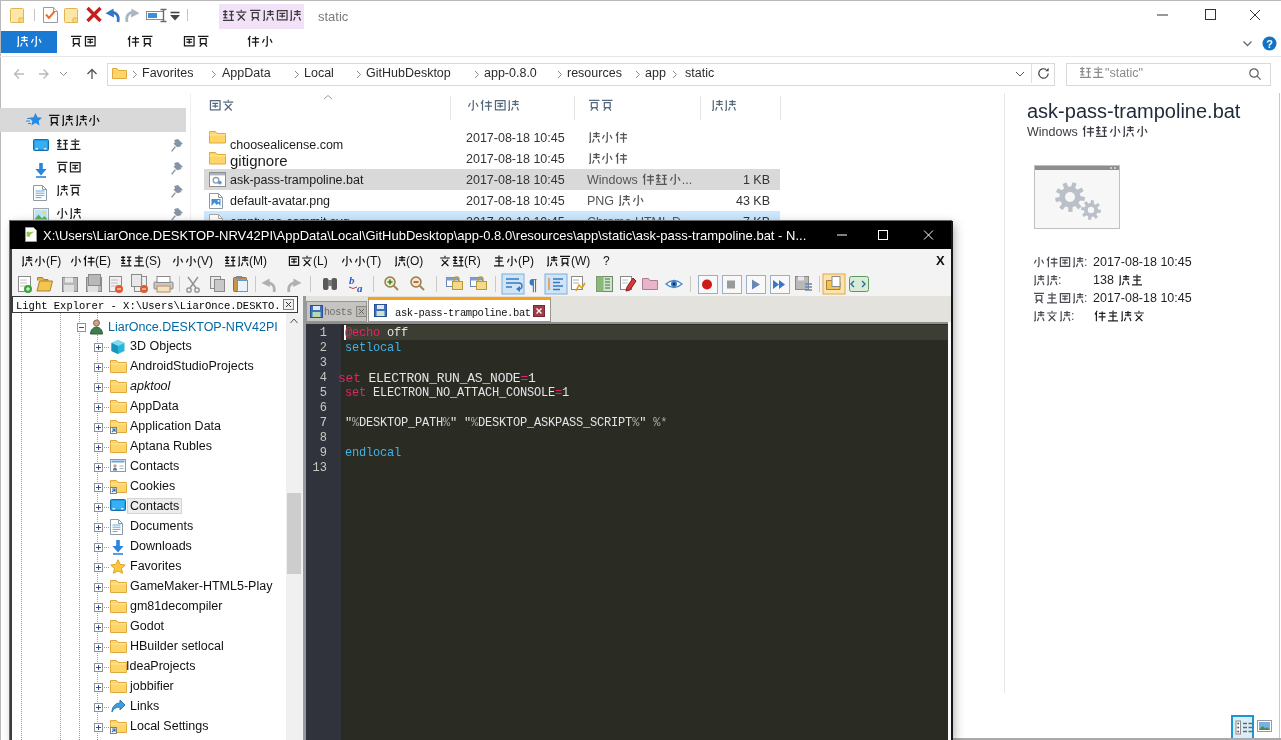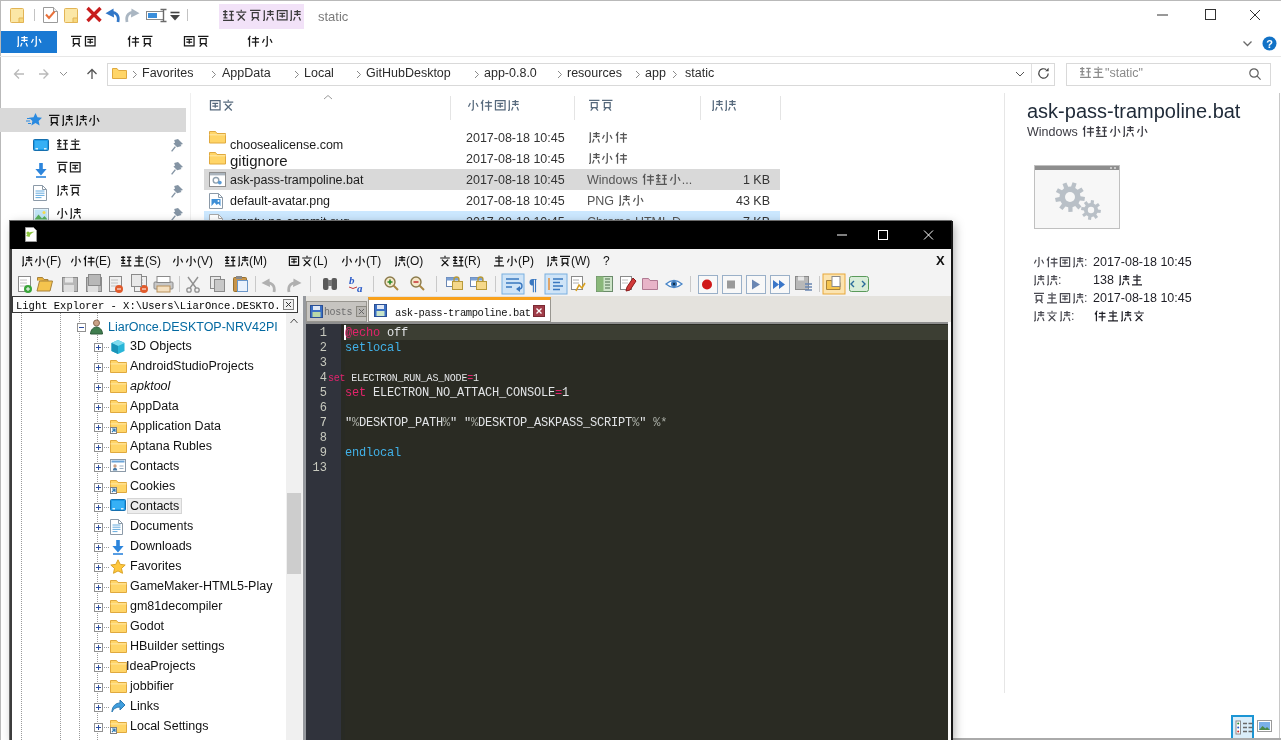--- a/index.html
+++ b/index.html
@@ -497,20 +497,21 @@
 <div class="a" style="left:951px;top:738px;width:330px;height:2px;background:#aaaaaa;"></div>
 <div class="a" style="left:10px;top:221px;width:941px;height:519px;background:#f3f3f3;box-shadow:0 0 0 1px #6a6a6a,3px 3px 10px rgba(0,0,0,0.35);"></div>
 <div class="a" style="left:10px;top:221px;width:941px;height:28px;background:#000;"></div>
 <div class="a" style="left:23px;top:227px;">
       <svg width="15" height="15" viewBox="0 0 15 15">
 <path d="M2.5 0.5h8l3 3v11h-11z" fill="#fff" stroke="#9a9a9a"></path>
 <path d="M3 9c2-4 6-5 9-4-2 0-5 2-5.5 5z" fill="#8cc63f"></path>
 <circle cx="5" cy="6" r="1.6" fill="#8cc63f"></circle>
 </svg>
     </div>
+<div class="a" style="left:43px;top:228px;font-size:13px;color:#fff;">X:\Users\LiarOnce.DESKTOP-NRV42PI\AppData\Local\GitHubDesktop\app-0.8.0\resources\app\static\ask-pass-trampoline.bat - N...</div>
 <div class="a" style="left:820px;top:221px;">
       <svg width="131" height="28" viewBox="0 0 131 28">
 <path d="M17 14h10" stroke="#fff"></path>
 <rect x="58.5" y="9.5" width="9" height="9" fill="none" stroke="#fff"></rect>
 <path d="M104 9.5l9 9 M113 9.5l-9 9" stroke="#fff"></path>
 </svg>
     </div>
 <div class="a" style="left:10px;top:249px;width:941px;height:23px;background:#f3f3f3;"></div>
 <div class="a" style="left:20px;top:254px;font-size:12px;color:#111;"><svg class="hz" style="width:12px;height:12px" viewBox="0 0 12 12">
         <use href="#g7"></use>
@@ -923,21 +924,21 @@
         <rect x="0.5" y="0.5" width="8" height="8" fill="#fff" stroke="#919191"></rect>
         <path d="M2 4.5h5 M4.5 2v5" stroke="#2b4da0"></path>
       </svg>
     </div>
 <div class="a" style="left:110px;top:639px;">
       <svg width="17" height="15" viewBox="0 0 17 15">
 <path d="M0.5 1.5h6l1.5 2h8.5v10H0.5z" fill="#ffd567" stroke="#e0a93e"></path>
 <path d="M0.5 4.9h16" stroke="#ffe9a8"></path>
       </svg>
     </div>
-<div class="a" style="left:130px;top:639px;font-size:12.5px;color:#111;">HBuilder settings</div>
+<div class="a" style="left:130px;top:639px;font-size:12.5px;color:#111;">HBuilder setlocal</div>
 <div class="a" style="left:102px;top:667px;width:7px;height:1px;background-image:repeating-linear-gradient(to right,#9a9a9a 0 1px,transparent 1px 2px);"></div>
 <div class="a" style="left:94px;top:663px;">
       <svg width="9" height="9" viewBox="0 0 9 9">
         <rect x="0.5" y="0.5" width="8" height="8" fill="#fff" stroke="#919191"></rect>
         <path d="M2 4.5h5 M4.5 2v5" stroke="#2b4da0"></path>
       </svg>
     </div>
 <div class="a" style="left:110px;top:659px;">
       <svg width="17" height="15" viewBox="0 0 17 15">
 <path d="M0.5 1.5h6l1.5 2h8.5v10H0.5z" fill="#ffd567" stroke="#e0a93e"></path>
@@ -1032,21 +1033,21 @@
 <div class="a" style="left:306px;top:324px;width:35px;height:416px;background:#30333c;"></div>
 <div class="a" style="left:341px;top:324px;width:4px;height:416px;background:#282a24;"></div>
 <div class="a" style="left:345px;top:325px;width:603px;height:15px;background:#3c3e33;"></div>
 <div class="a" style="left:344px;top:325px;width:2px;height:15px;background:#fff;"></div>
 <div class="a" style="left:306px;top:325px;width:21px;text-align:right;font-size:12px;line-height:15px;color:#c8cabf;"><span class="mono">1</span></div>
 <div class="a" style="left:345px;top:325px;font-size:12px;line-height:15px;letter-spacing:-0.2px;"><span class="mono"><span style="color:#e1246b">@echo</span><span style="color:#e2e4e6"> off</span></span></div>
 <div class="a" style="left:306px;top:340px;width:21px;text-align:right;font-size:12px;line-height:15px;color:#c8cabf;"><span class="mono">2</span></div>
 <div class="a" style="left:345px;top:340px;font-size:12px;line-height:15px;letter-spacing:-0.2px;"><span class="mono"><span style="color:#41b1e8">setlocal</span></span></div>
 <div class="a" style="left:306px;top:355px;width:21px;text-align:right;font-size:12px;line-height:15px;color:#c8cabf;"><span class="mono">3</span></div>
 <div class="a" style="left:306px;top:370px;width:21px;text-align:right;font-size:12px;line-height:15px;color:#c8cabf;"><span class="mono">4</span></div>
-<div class="a" style="left:328px;top:370px;font-size:10px;line-height:15px;letter-spacing:-0.2px;"><span class="mono"><span style="color:#e1246b">set</span><span style="color:#e2e4e6"> ELECTRON_RUN_AS_NODE</span><span style="color:#e1246b">=</span><span style="color:#e2e4e6">1</span></span></div>
+<div class="a" style="left:338px;top:370px;font-size:13px;line-height:15px;letter-spacing:-0.2px;"><span class="mono"><span style="color:#e1246b">set</span><span style="color:#e2e4e6"> ELECTRON_RUN_AS_NODE</span><span style="color:#e1246b">=</span><span style="color:#e2e4e6">1</span></span></div>
 <div class="a" style="left:306px;top:385px;width:21px;text-align:right;font-size:12px;line-height:15px;color:#c8cabf;"><span class="mono">5</span></div>
 <div class="a" style="left:345px;top:385px;font-size:12px;line-height:15px;letter-spacing:-0.2px;"><span class="mono"><span style="color:#e1246b">set</span><span style="color:#e2e4e6"> ELECTRON_NO_ATTACH_CONSOLE</span><span style="color:#e1246b">=</span><span style="color:#e2e4e6">1</span></span></div>
 <div class="a" style="left:306px;top:400px;width:21px;text-align:right;font-size:12px;line-height:15px;color:#c8cabf;"><span class="mono">6</span></div>
 <div class="a" style="left:306px;top:415px;width:21px;text-align:right;font-size:12px;line-height:15px;color:#c8cabf;"><span class="mono">7</span></div>
 <div class="a" style="left:345px;top:415px;font-size:12px;line-height:15px;letter-spacing:-0.2px;"><span class="mono"><span style="color:#e2e4e6">"</span><span style="color:#a9ada5">%</span><span style="color:#e2e4e6">DESKTOP_PATH</span><span style="color:#a9ada5">%</span><span style="color:#e2e4e6">" "</span><span style="color:#a9ada5">%</span><span style="color:#e2e4e6">DESKTOP_ASKPASS_SCRIPT</span><span style="color:#a9ada5">%</span><span style="color:#e2e4e6">" </span><span style="color:#a9ada5">%*</span></span></div>
 <div class="a" style="left:306px;top:430px;width:21px;text-align:right;font-size:12px;line-height:15px;color:#c8cabf;"><span class="mono">8</span></div>
 <div class="a" style="left:306px;top:445px;width:21px;text-align:right;font-size:12px;line-height:15px;color:#c8cabf;"><span class="mono">9</span></div>
 <div class="a" style="left:345px;top:445px;font-size:12px;line-height:15px;letter-spacing:-0.2px;"><span class="mono"><span style="color:#41b1e8">endlocal</span></span></div>
 <div class="a" style="left:306px;top:460px;width:21px;text-align:right;font-size:12px;line-height:15px;color:#c8cabf;"><span class="mono">13</span></div>
 <div class="a" style="left:948px;top:322px;width:3px;height:418px;background:#fbfbfa;"></div>

